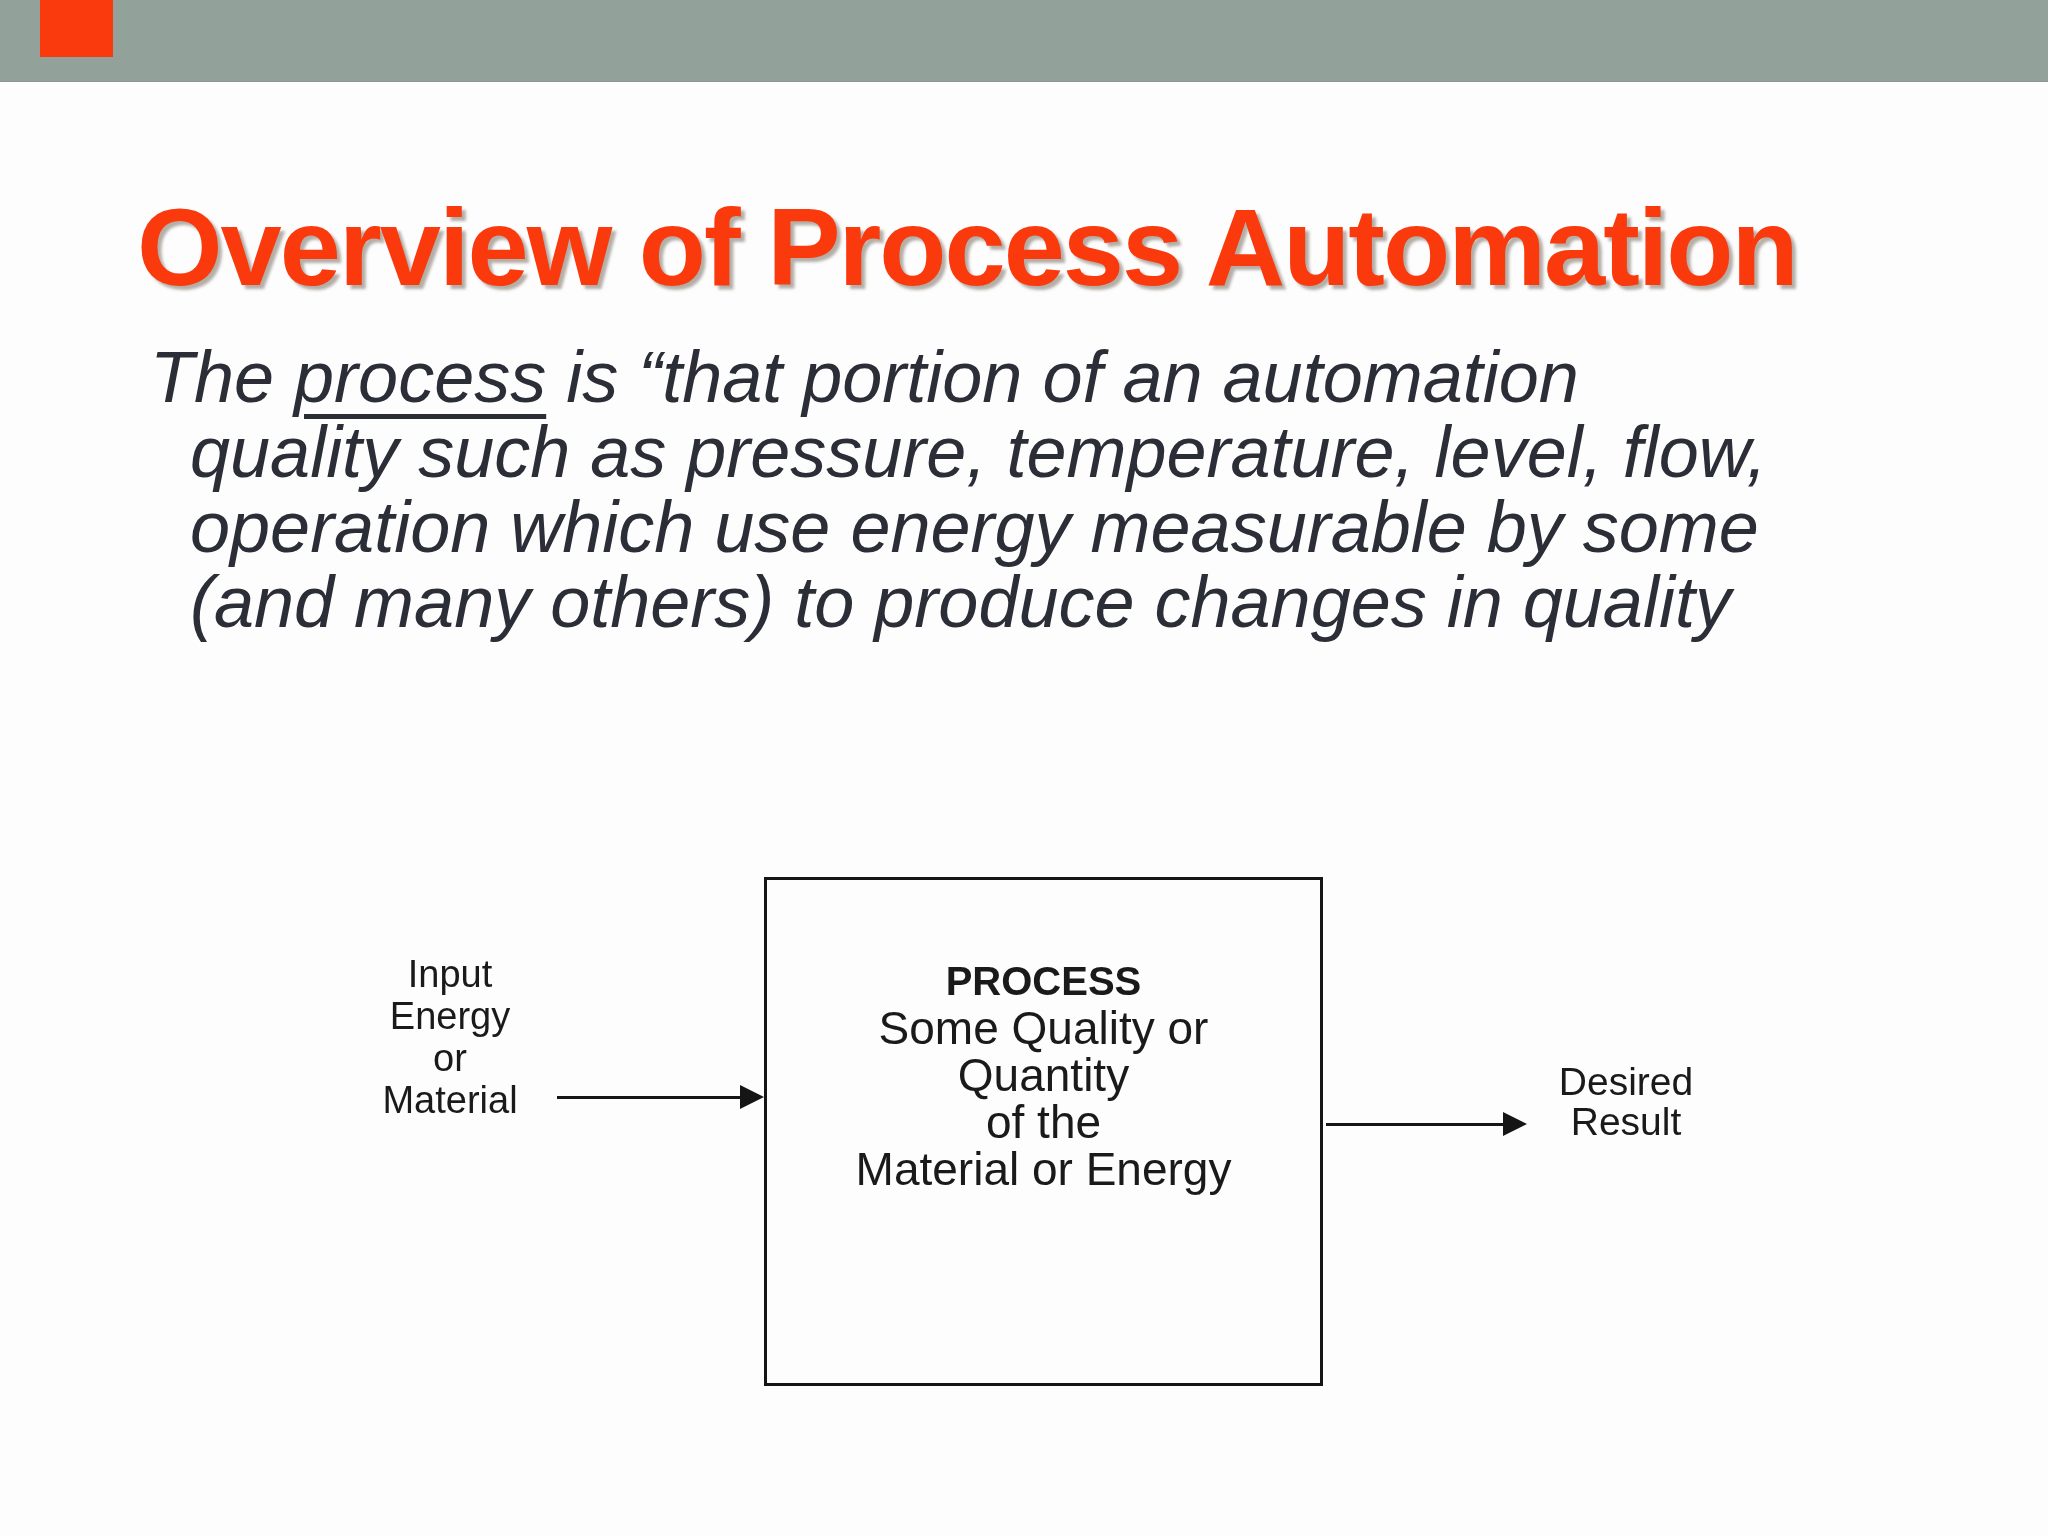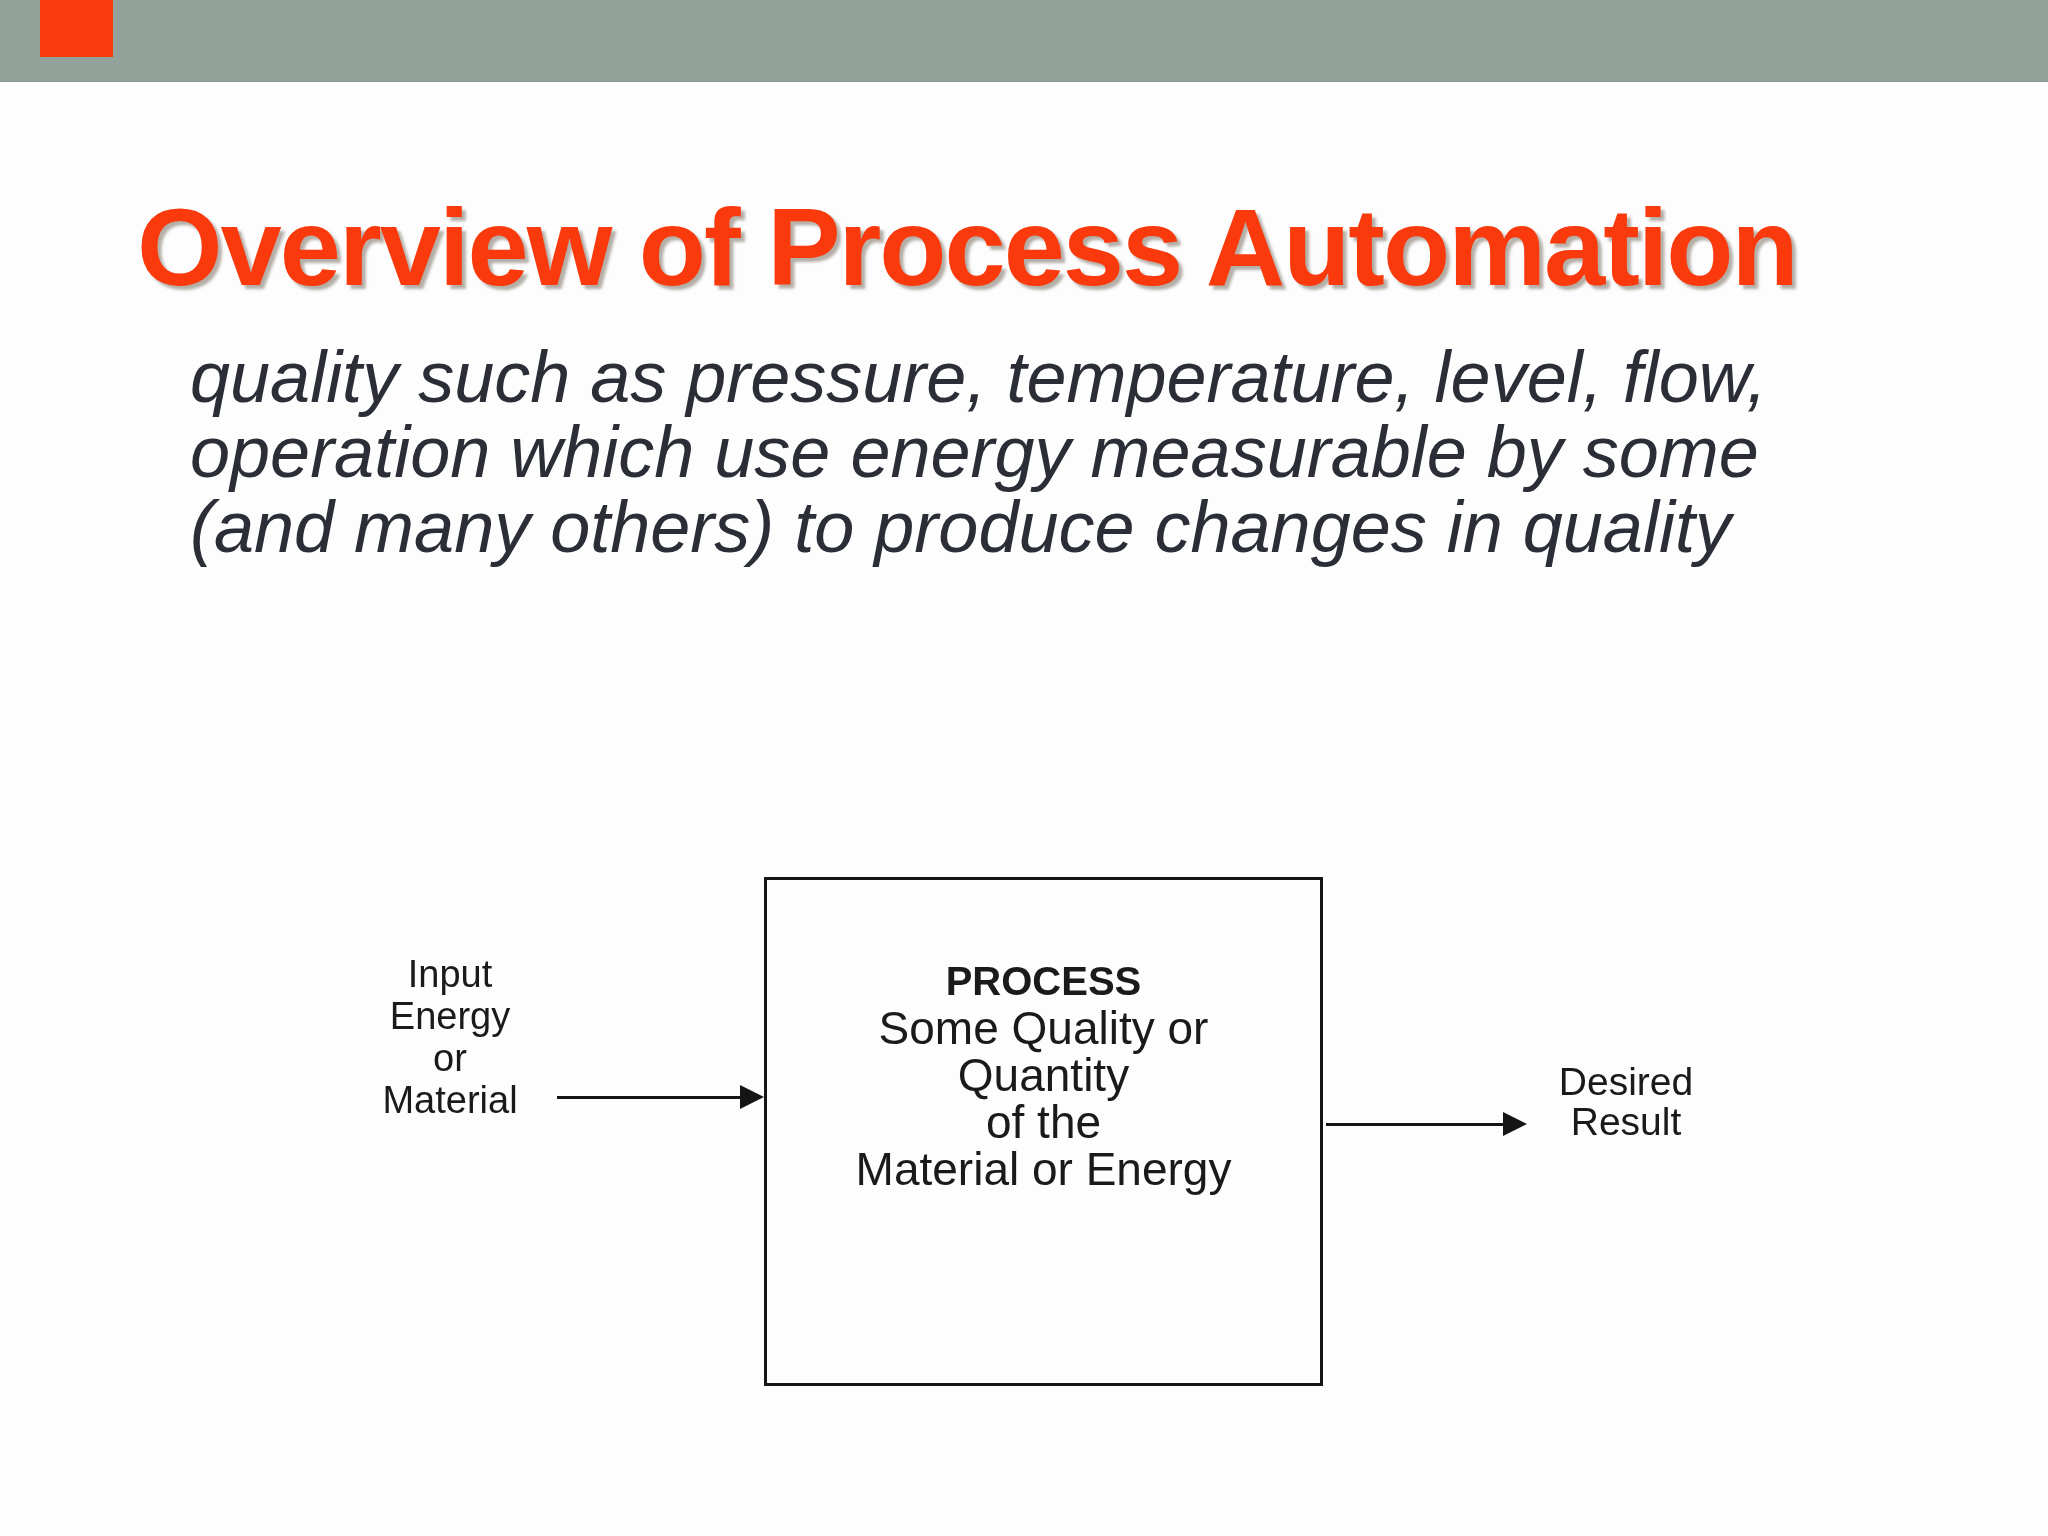--- a/index.html
+++ b/index.html
@@ -121,20 +121,23 @@
 <body>
 
 <div class="slide">
 
   <div class="top-band"></div>
   <div class="corner-accent"></div>
 
   <h1 class="title">Overview of Process Automation</h1>
 
   <div class="para">
+    <div class="pline">
+      <span>The </span><span class="uterm">process</span><span> is “that portion of an automation</span>
+    </div>
     <div class="pline indent">quality such as pressure, temperature, level, flow,</div>
     <div class="pline indent">operation which use energy measurable by some</div>
     <div class="pline indent">(and many others) to produce changes in quality</div>
   </div>
 
   <div>
 
     <div class="diagram-label input-label">Input
 Energy
 or

